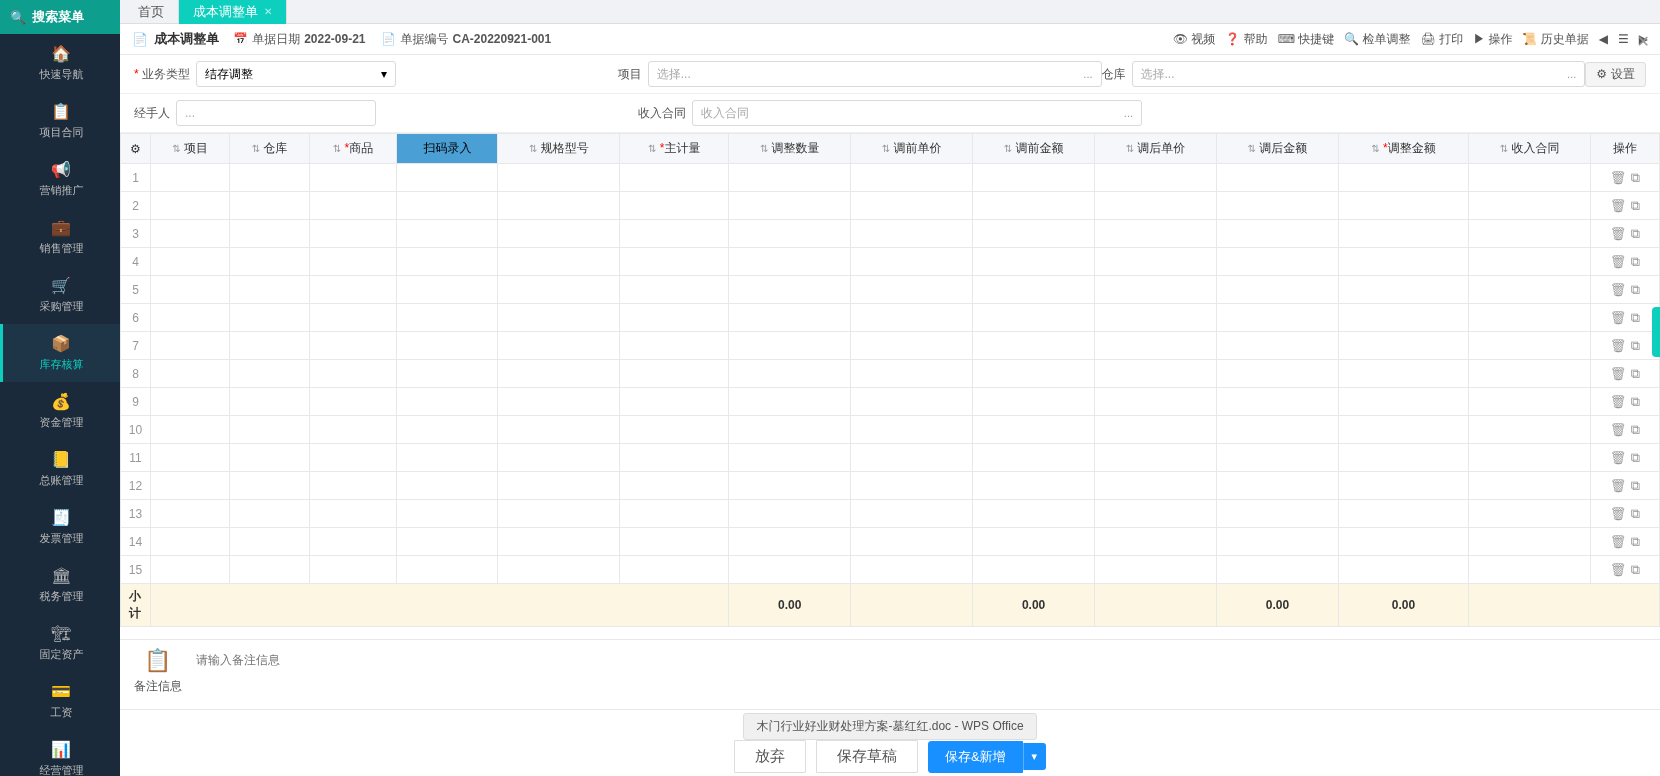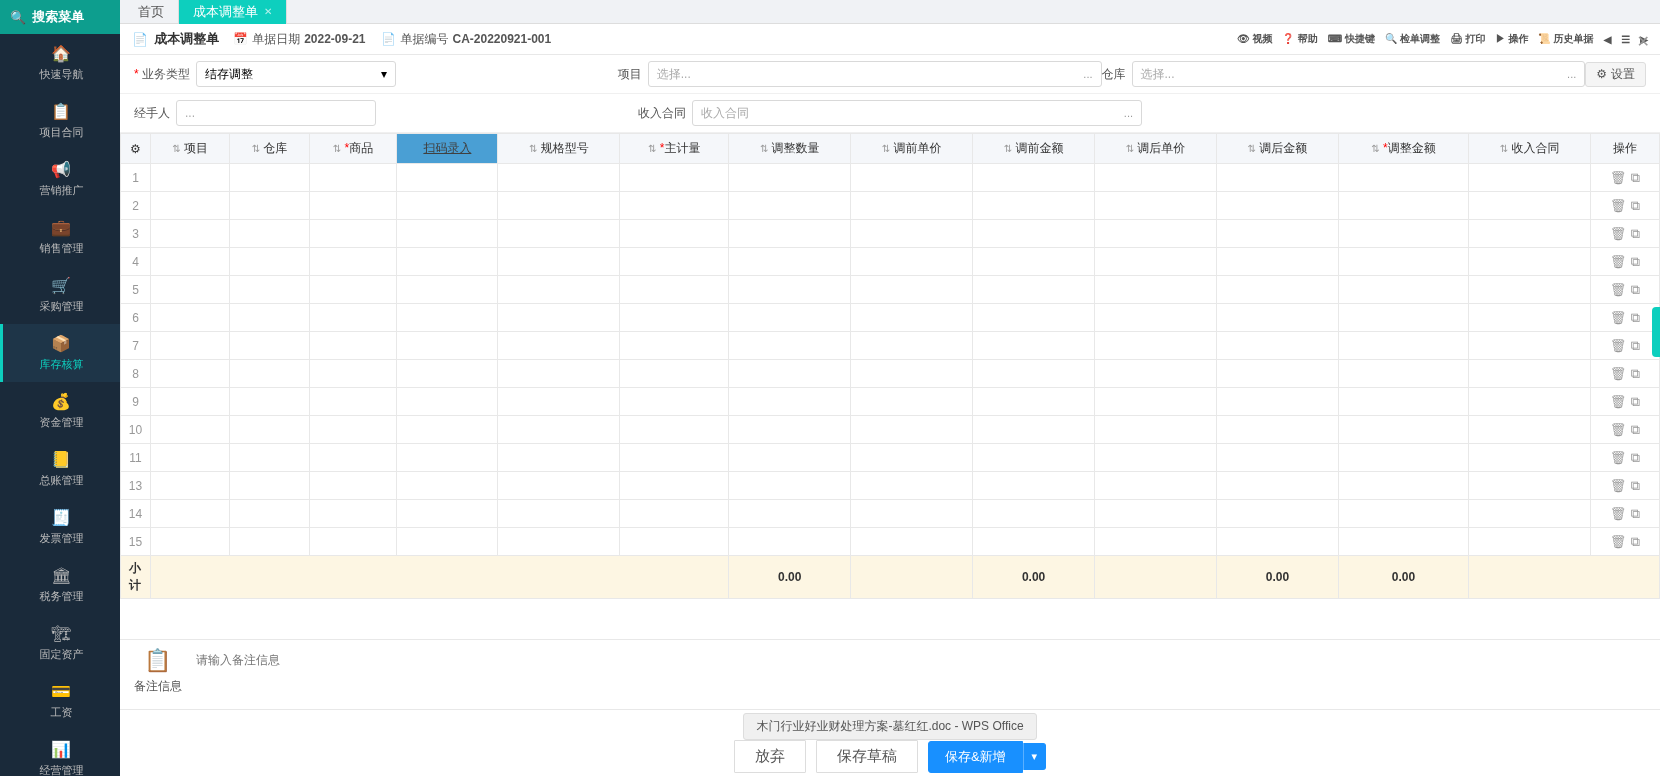--- a/index.html
+++ b/index.html
@@ -111,23 +111,22 @@
       gap: 16px;
       font-size: 12px;
       color: #555;
     }
     .doc-meta-item { display: flex; align-items: center; gap: 4px; }
     .doc-actions {
       margin-left: auto;
       display: flex;
       align-items: center;
       gap: 10px;
-      font-size: 10px;
+      font-size: 12px;
       color: #555;
-      font-weight: bold;
     }
     .doc-action-btn {
       display: flex;
       align-items: center;
       gap: 3px;
       cursor: pointer;
       color: #555;
     }
     .close-btn {
       position: absolute;
@@ -199,22 +198,21 @@
       text-align: center;
       white-space: nowrap;
       font-weight: normal;
       color: #333;
       position: sticky;
       top: 0;
       z-index: 1;
     }
     th.highlighted {
       background: #4a9fd4;
-      color: #404040;
-      text-decoration: underline;
+      color: #000000;
     }
     td {
       border: 1px solid #e8e8e8;
       padding: 4px 4px;
       text-align: center;
       color: #333;
       height: 28px;
     }
     td.row-num { color: #999; width: 30px; }
     .subtotal-row td {
@@ -719,20 +717,42 @@
       <td></td>
       <td></td>
       <td>
         <div class="action-icons">
           <span class="action-icon">🗑</span>
           <span class="action-icon">⧉</span>
         </div>
       </td>
     </tr>
             <tr>
+      <td class="row-num">12</td>
+      <td></td>
+      <td></td>
+      <td></td>
+      <td></td>
+      <td></td>
+      <td></td>
+      <td></td>
+      <td></td>
+      <td></td>
+      <td></td>
+      <td></td>
+      <td></td>
+      <td></td>
+      <td>
+        <div class="action-icons">
+          <span class="action-icon">🗑</span>
+          <span class="action-icon">⧉</span>
+        </div>
+      </td>
+    </tr>
+            <tr>
       <td class="row-num">13</td>
       <td></td>
       <td></td>
       <td></td>
       <td></td>
       <td></td>
       <td></td>
       <td></td>
       <td></td>
       <td></td>

